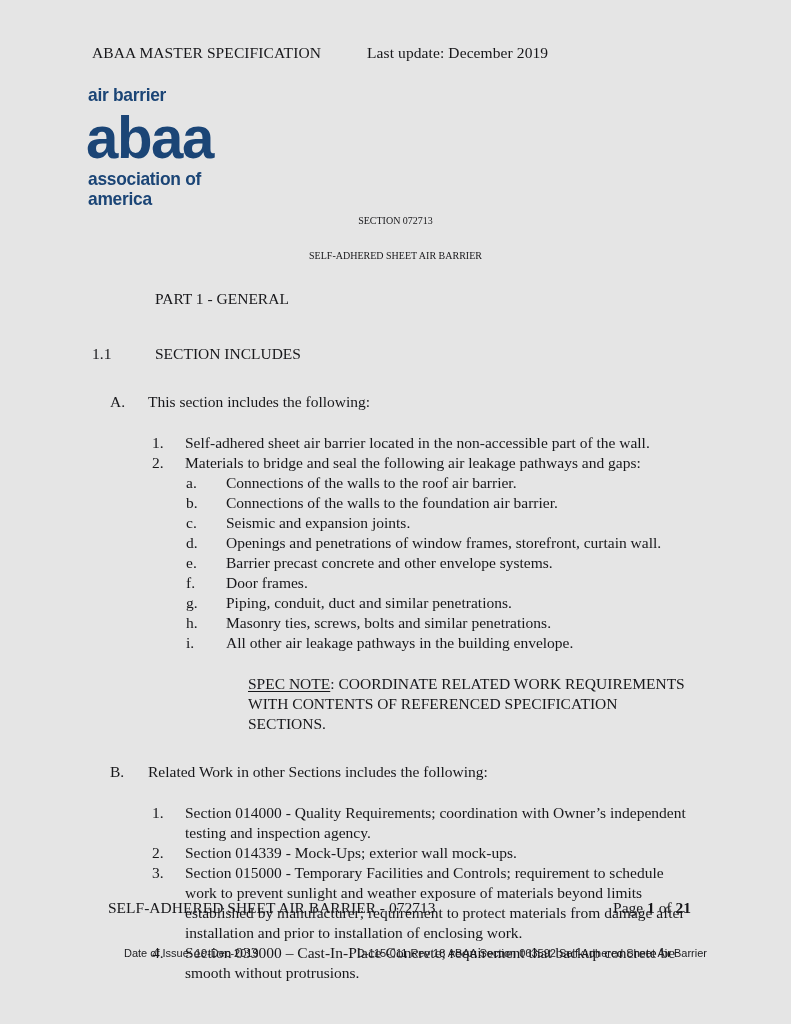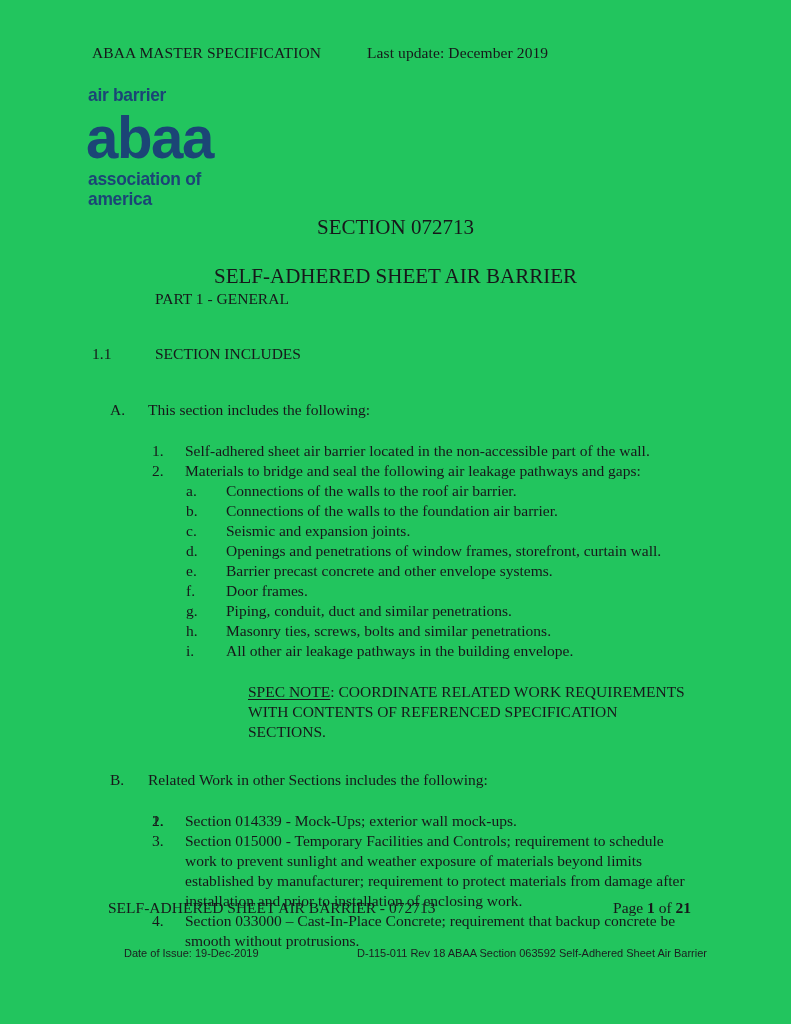--- a/index.html
+++ b/index.html
@@ -14,21 +14,21 @@
     position: relative;
     overflow: hidden;
     font-family: "Liberation Serif", "DejaVu Serif", serif;
     color: #17171a;
     -webkit-font-smoothing: antialiased;
   }
 
   .page {
     position: absolute;
     inset: 0;
-    background: #22c55e;
+    background: #e5e5e5;
   }
 
   
   .doc-header {
     position: absolute;
     top: 44px;
     left: 92px;
     right: 92px;
     display: flex;
     align-items: baseline;
@@ -73,42 +73,42 @@
     line-height: 1.12;
   }
 
   
   .title-block {
     position: absolute;
     top: 215px;
     left: 92px;
     right: 92px;
     text-align: center;
-    font-size: 21px;
+    font-size: 10px;
   }
   .title-block .section-no { margin: 0 0 24px 0; }
   .title-block .section-name { margin: 0; }
 
   
   .body-area {
     position: absolute;
     top: 289px;
     left: 0;
     right: 0;
     font-size: 15.5px;
     line-height: 1.29;
   }
 
   .part-heading {
     margin: 0 0 35px 155px;
   }
 
   .clause {
     position: relative;
-    margin: 0 92px 8px 0;
+    margin: 0 92px 0 0;
     padding-left: 155px;
   }
   .clause .clause-num {
     position: absolute;
     left: 92px;
     top: 0;
   }
   .clause .clause-title { }
 
   
@@ -288,20 +288,21 @@
 
     <div class="lvl-a">
       <span class="marker">B.</span>
       <span>Related Work in other Sections includes the following:</span>
     </div>
 
     <div class="gap-md"></div>
 
     <div class="lvl-1">
       <span class="marker">1.</span>
+      <span>Section 014000 - Quality Requirements; coordination with Owner’s independent testing and inspection agency.</span>
     </div>
     <div class="lvl-1">
       <span class="marker">2.</span>
       <span>Section 014339 - Mock-Ups; exterior wall mock-ups.</span>
     </div>
     <div class="lvl-1">
       <span class="marker">3.</span>
       <span>Section 015000 - Temporary Facilities and Controls; requirement to schedule work to prevent sunlight and weather exposure of materials beyond limits established by manufacturer; requirement to protect materials from damage after installation and prior to installation of enclosing work.</span>
     </div>
     <div class="lvl-1">

